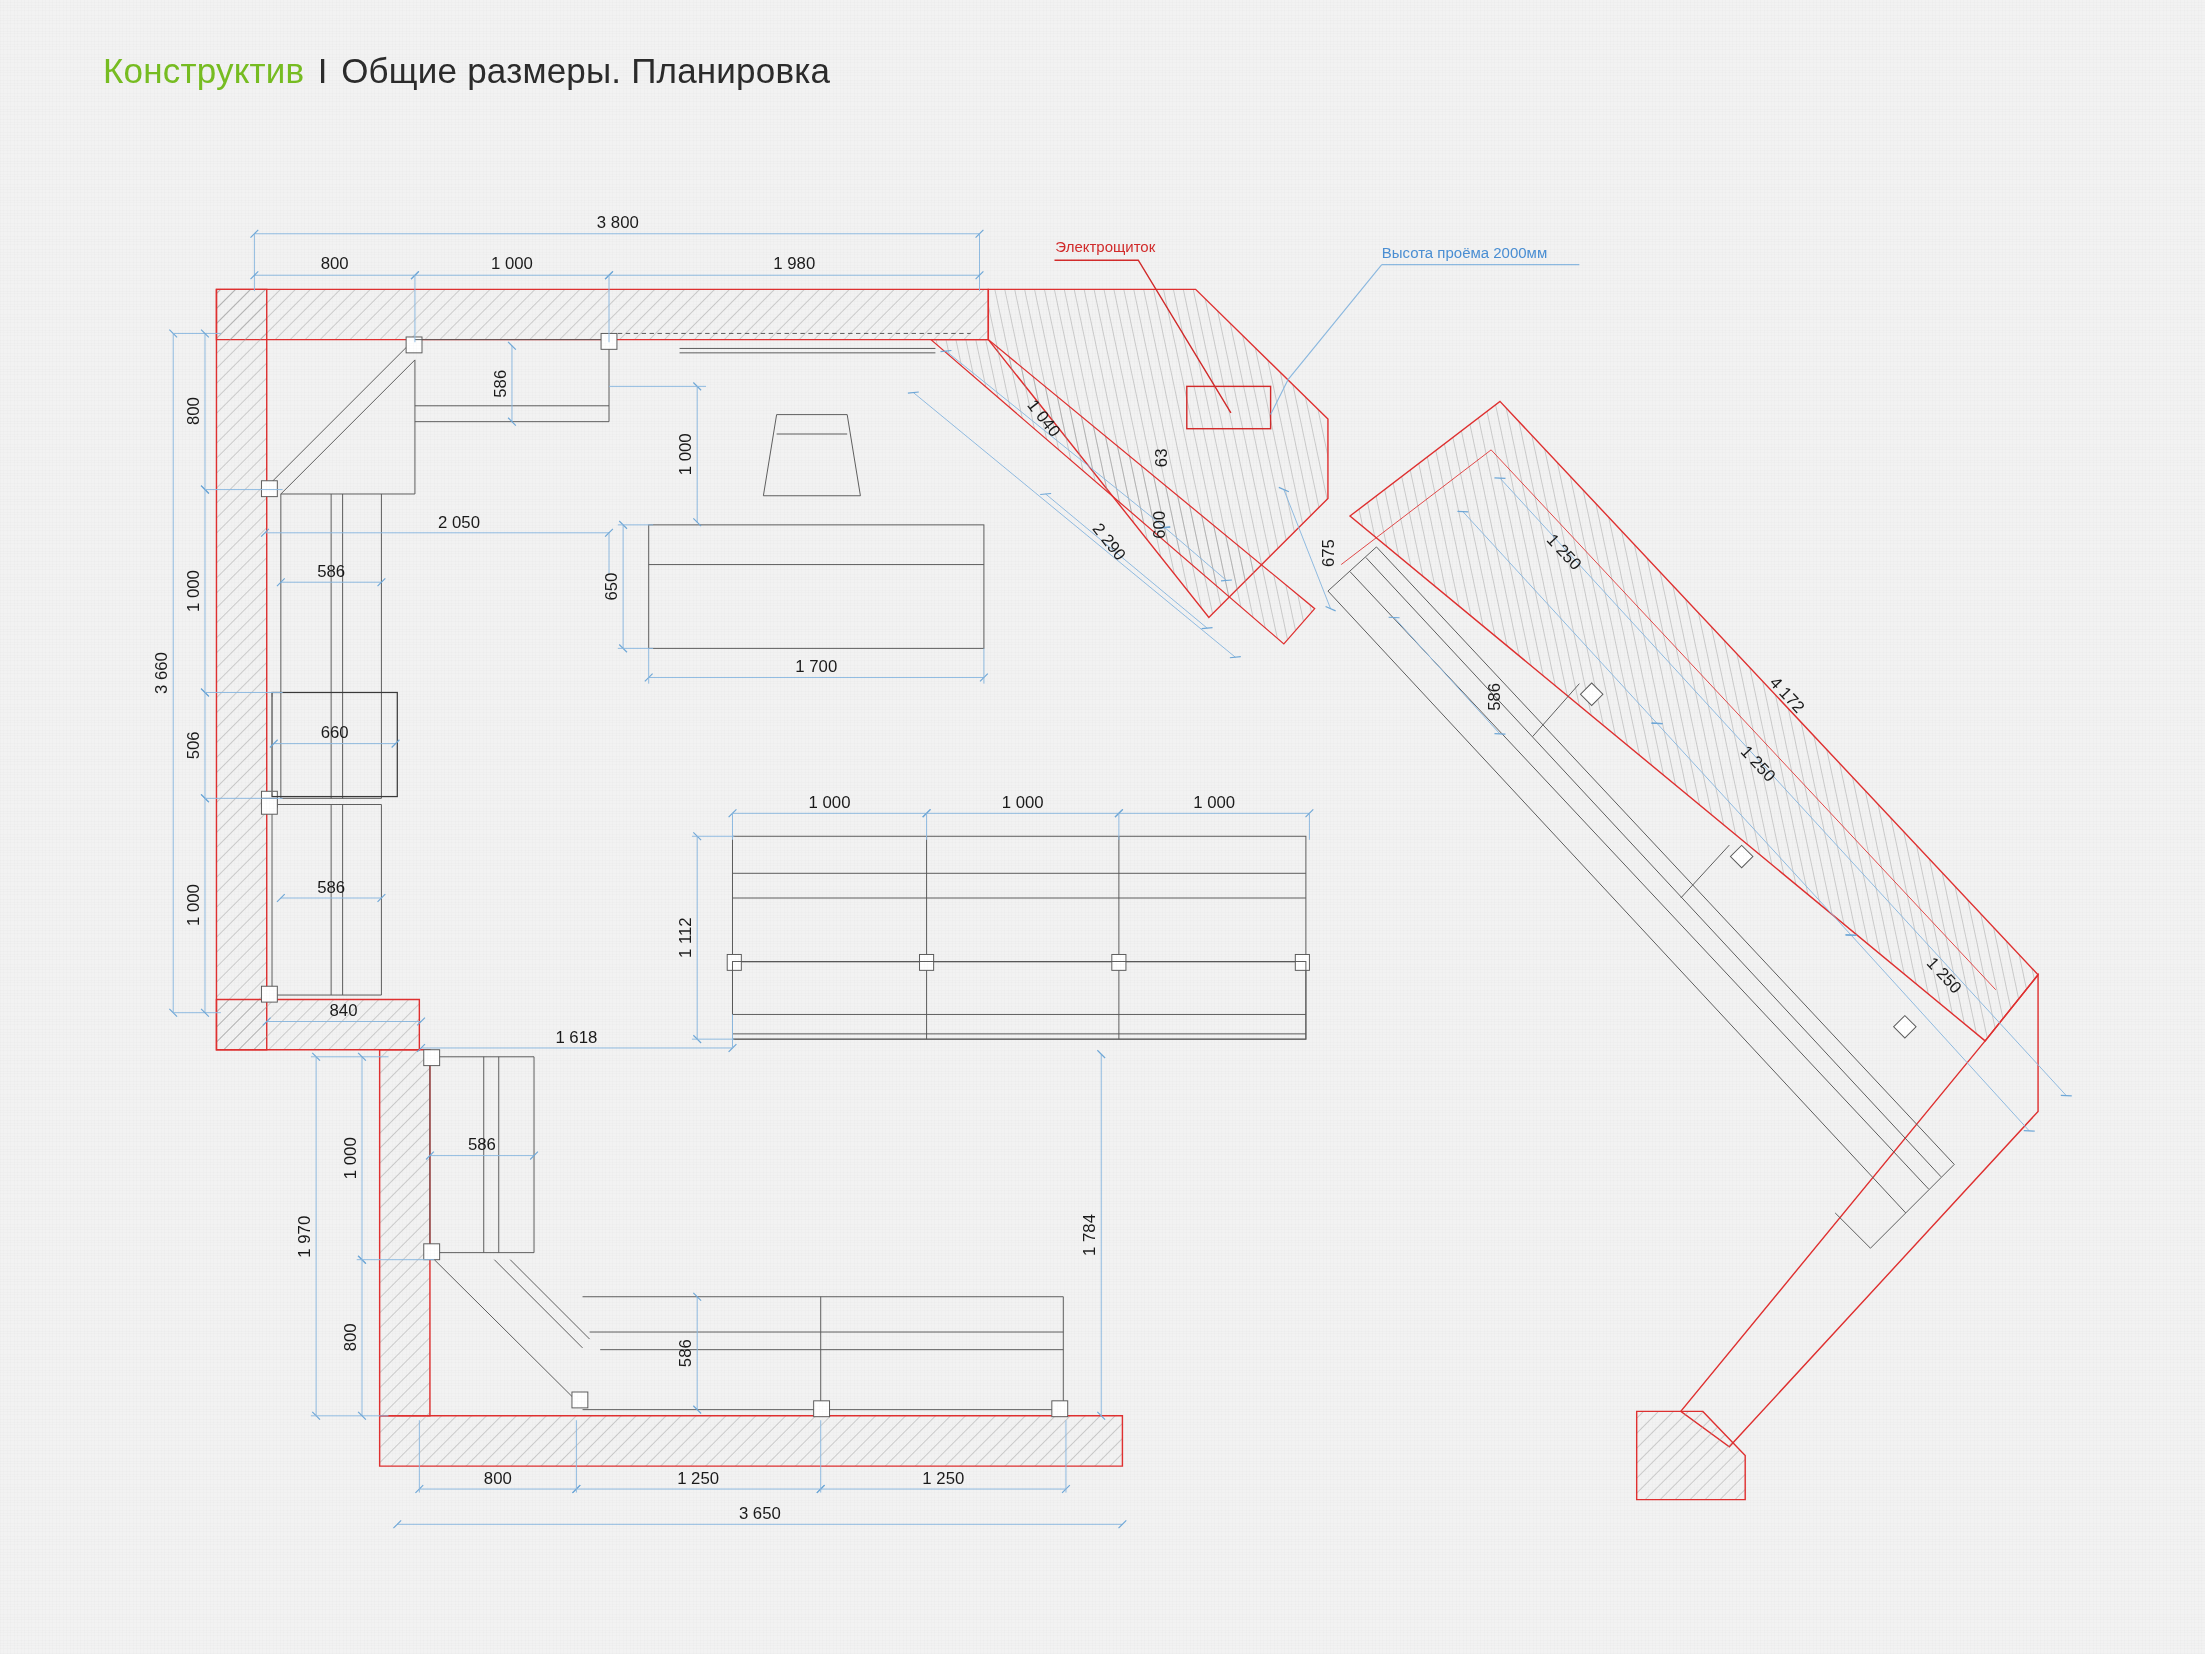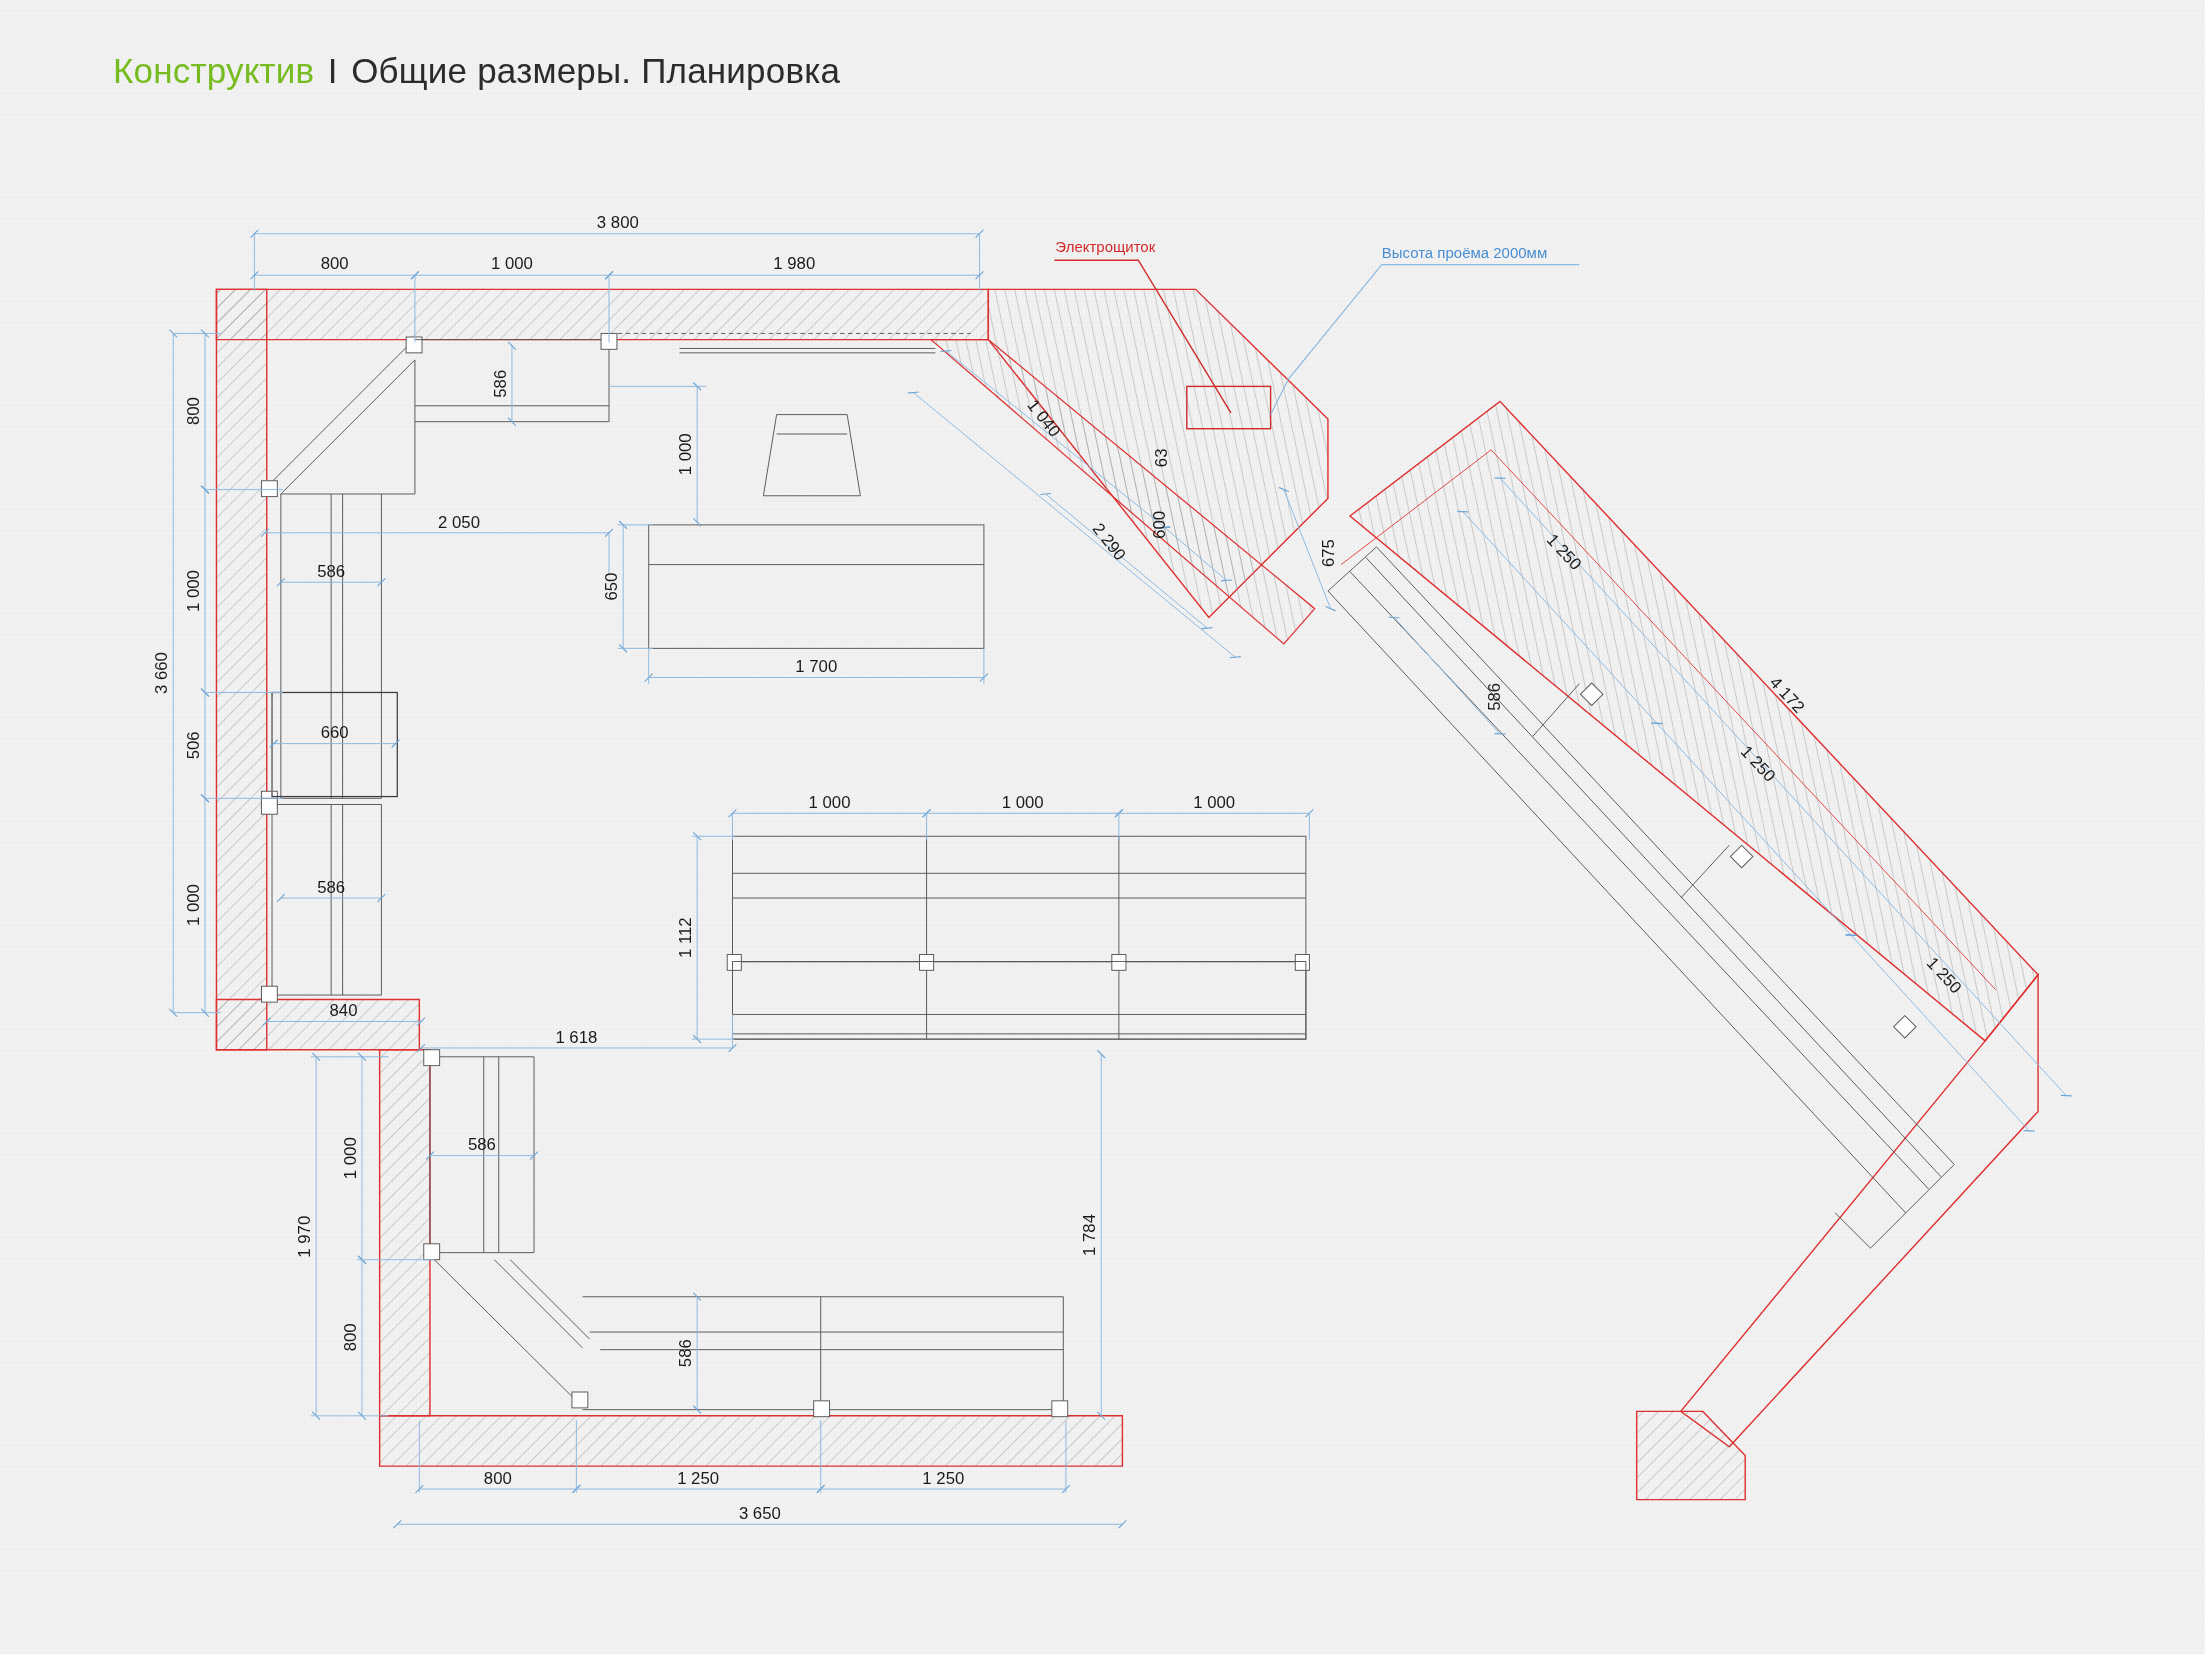--- a/index.html
+++ b/index.html
@@ -12,21 +12,21 @@
   }
   
   body::before{
     content:"";position:absolute;inset:0;
     background-image:
       repeating-linear-gradient(0deg, rgba(0,0,0,0.012) 0 0.9px, transparent 0.9px 2.6px),
       repeating-linear-gradient(90deg, rgba(0,0,0,0.010) 0 0.9px, transparent 0.9px 3.5px);
     pointer-events:none;z-index:5;
   }
   #title{
-    position:absolute;left:113px;top:51px;
+    position:absolute;left:103px;top:51px;
     font-size:35px;font-weight:400;color:#2b2b2b;
     letter-spacing:0.2px;white-space:nowrap;z-index:6;
   }
   #title .accent{color:#76bc21;}
   #title .sep{color:#2b2b2b;padding:0 3.5px;}
   #plan{position:absolute;left:0;top:0;width:2206px;height:1654px;z-index:2;}
   .dimtxt{font-family:"Liberation Sans", sans-serif;font-size:19px;fill:#1a1a1a;}
   .notetxt-red{font-family:"Liberation Sans", sans-serif;font-size:17px;fill:#d22b2b;}
   .notetxt-blue{font-family:"Liberation Sans", sans-serif;font-size:17px;fill:#4a8fd4;}
 </style>

